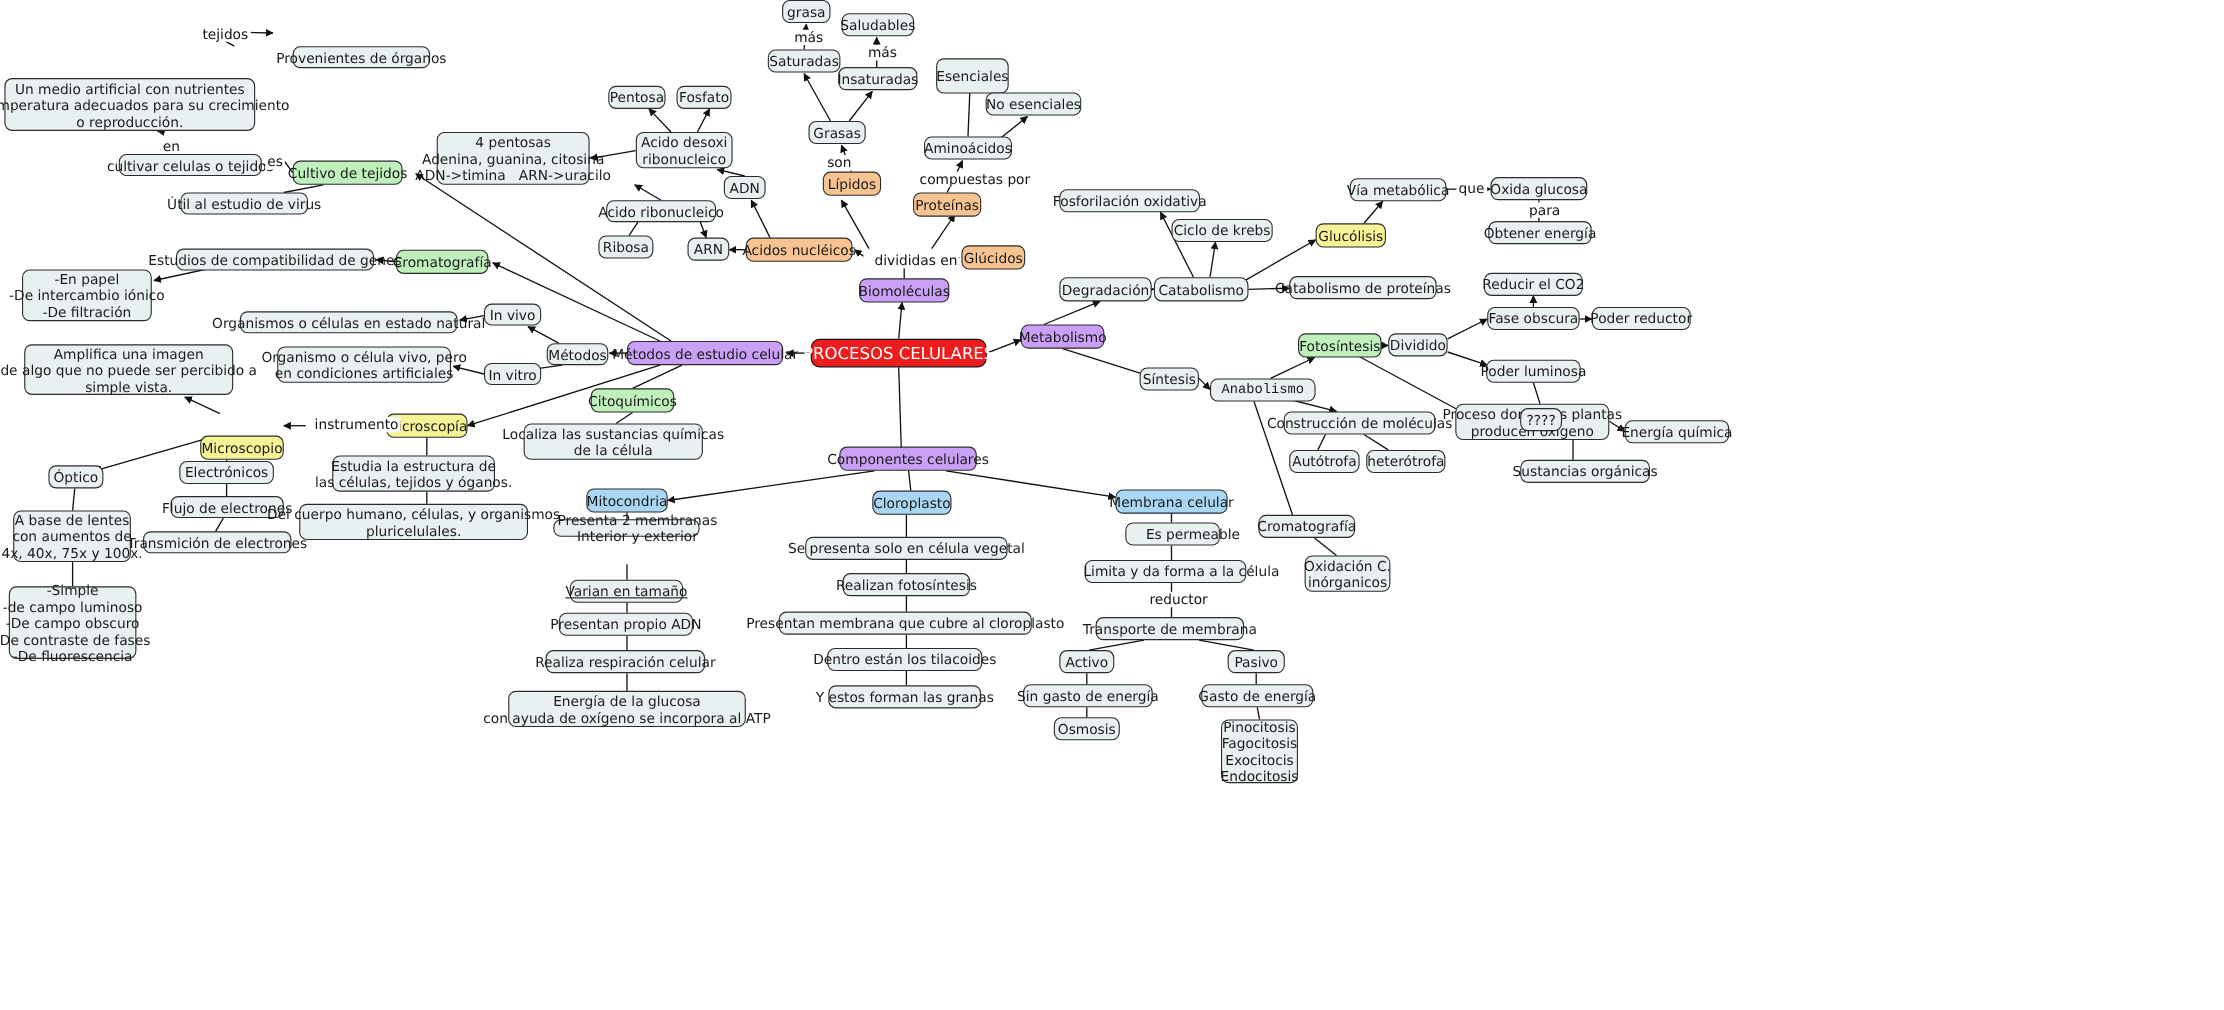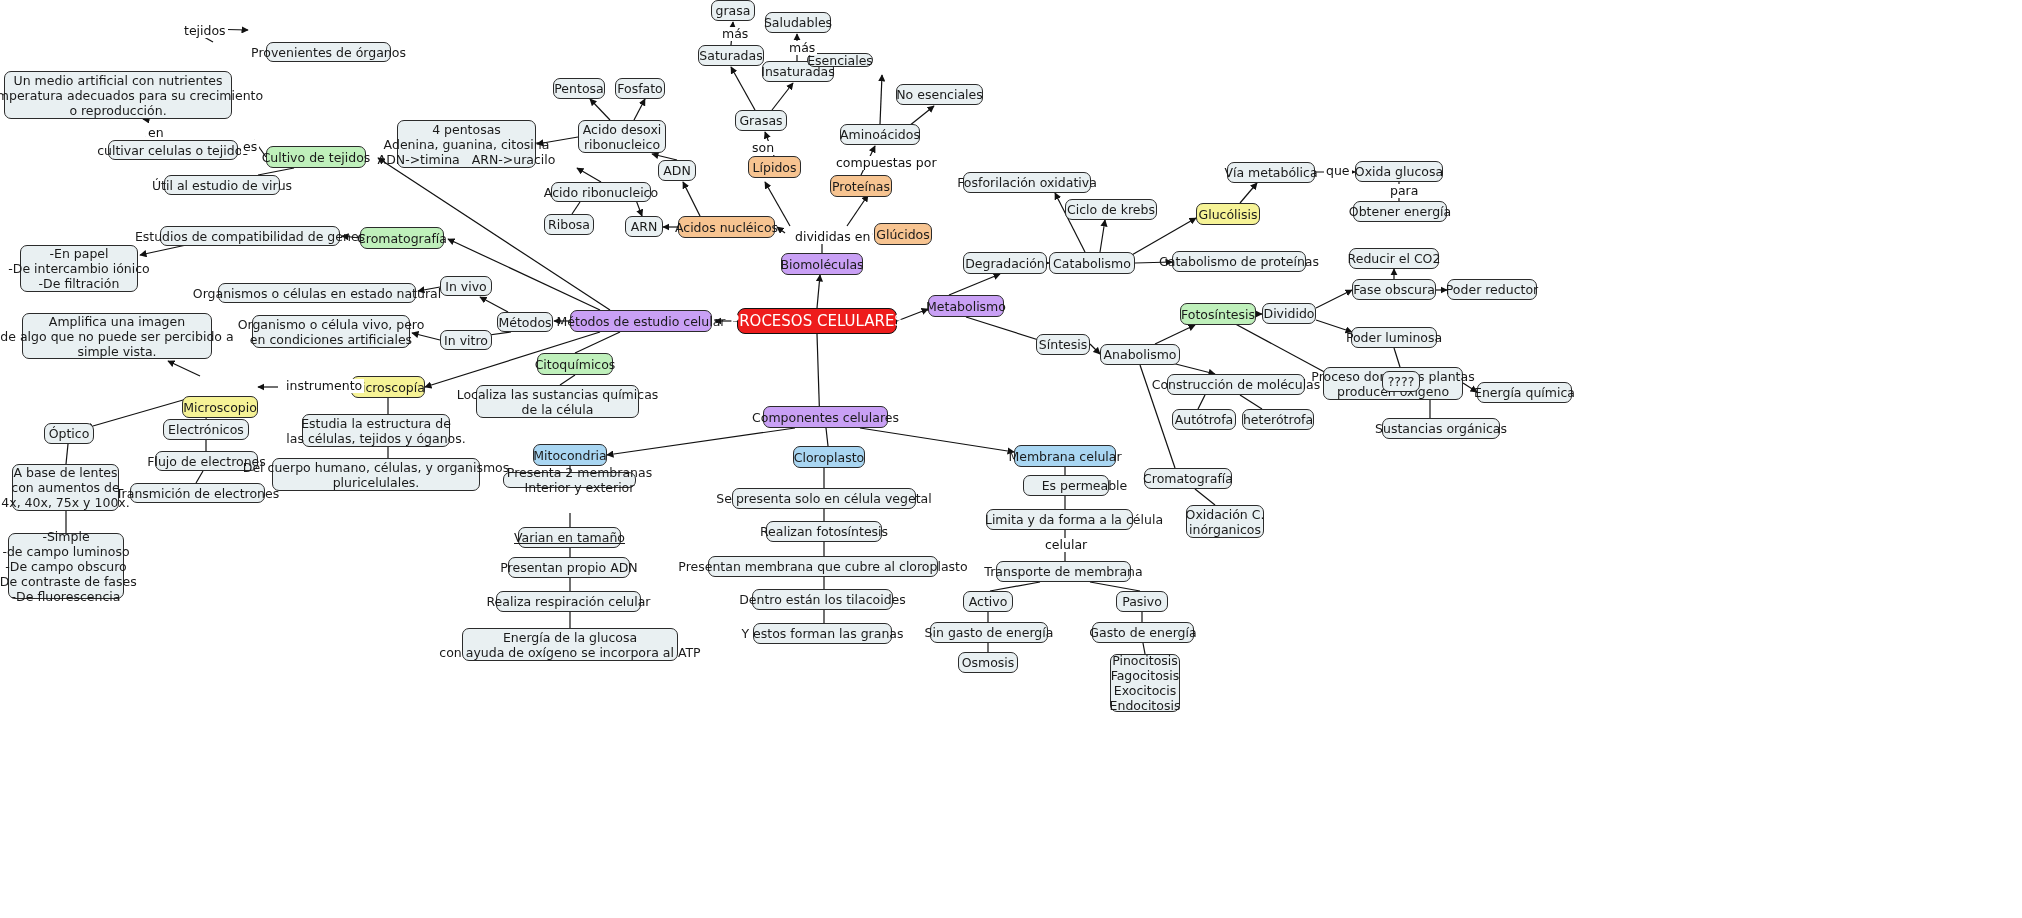--- a/index.html
+++ b/index.html
@@ -216,36 +216,36 @@
       <div class="node plain" style="left: 544px; top: 214px; width: 50px; height: 21px;">Ribosa</div>
       <div class="node plain" style="left: 658px; top: 160px; width: 38px; height: 21px;">ADN</div>
       <div class="node plain" style="left: 625px; top: 216px; width: 38px; height: 21px;">ARN</div>
       <div class="node orange" style="left: 678px; top: 216px; width: 97px; height: 22px;">Acidos nucléicos</div>
       <div class="node plain" style="left: 711px; top: 0px; width: 44px; height: 21px;">grasa</div>
       <div class="node plain" style="left: 765px; top: 12px; width: 66px; height: 21px;">Saludables</div>
       <div class="node plain" style="left: 698px; top: 45px; width: 66px; height: 21px;">Saturadas</div>
       <div class="node plain" style="left: 762px; top: 61px; width: 72px; height: 21px;">Insaturadas</div>
       <div class="node plain" style="left: 735px; top: 110px; width: 52px; height: 21px;">Grasas</div>
       <div class="node orange" style="left: 748px; top: 156px; width: 53px; height: 22px;">Lípidos</div>
-      <div class="node plain" style="left: 807px; top: 53px; width: 66px; height: 14px;">Esenciales</div>
+      <div class="node plain" style="left: 851px; top: 53px; width: 66px; height: 32px;">Esenciales</div>
       <div class="node plain" style="left: 896px; top: 84px; width: 87px; height: 21px;">No esenciales</div>
       <div class="node plain" style="left: 840px; top: 124px; width: 80px; height: 21px;">Aminoácidos</div>
       <div class="node orange" style="left: 830px; top: 175px; width: 62px; height: 22px;">Proteínas</div>
       <div class="node orange" style="left: 874px; top: 223px; width: 58px; height: 22px;">Glúcidos</div>
       <div class="node plain" style="left: 963px; top: 252px; width: 84px; height: 22px;">Degradación</div>
       <div class="node plain" style="left: 1049px; top: 252px; width: 86px; height: 22px;">Catabolismo</div>
       <div class="node plain" style="left: 963px; top: 172px; width: 128px; height: 21px;">Fosforilación oxidativa</div>
       <div class="node plain" style="left: 1065px; top: 199px; width: 92px; height: 21px;">Ciclo de krebs</div>
       <div class="node yellow" style="left: 1196px; top: 203px; width: 64px; height: 22px;">Glucólisis</div>
       <div class="node plain" style="left: 1172px; top: 251px; width: 134px; height: 21px;">Catabolismo de proteínas</div>
       <div class="node plain" style="left: 1227px; top: 162px; width: 88px; height: 21px;">Vía metabólica</div>
       <div class="node plain" style="left: 1355px; top: 161px; width: 88px; height: 21px;">Oxida glucosa</div>
       <div class="node plain" style="left: 1353px; top: 201px; width: 94px; height: 21px;">Obtener energía</div>
       <div class="node plain" style="left: 1036px; top: 334px; width: 54px; height: 21px;">Síntesis</div>
-      <div class="node plain" style="left: 1100px; top: 344px; width: 80px; height: 21px;">Anabolismo</div>
+      <div class="node plain" style="left: 1100px; top: 344px; width: 96px; height: 21px; font-family: Liberation Mono, monospace;">Anabolismo</div>
       <div class="node green" style="left: 1180px; top: 303px; width: 76px; height: 22px;">Fotosíntesis</div>
       <div class="node plain" style="left: 1262px; top: 303px; width: 54px; height: 21px;">Dividido</div>
       <div class="node plain" style="left: 1352px; top: 279px; width: 84px; height: 21px;">Fase obscura</div>
       <div class="node plain" style="left: 1447px; top: 279px; width: 90px; height: 21px;">Poder reductor</div>
       <div class="node plain" style="left: 1349px; top: 248px; width: 90px; height: 21px;">Reducir el CO2</div>
       <div class="node plain" style="left: 1351px; top: 327px; width: 86px; height: 21px;">Poder luminosa</div>
       <div class="node plain" style="left: 1323px; top: 367px; width: 140px; height: 33px;">Proceso donde las plantas
 producen oxígeno</div>
       <div class="node plain" style="left: 1382px; top: 371px; width: 38px; height: 21px;">????</div>
       <div class="node plain" style="left: 1477px; top: 382px; width: 95px; height: 21px;">Energía química</div>
@@ -289,15 +289,15 @@
       <div class="elabel" style="left: 146px; top: 126px;">en</div>
       <div class="elabel" style="left: 241px; top: 140px;">es</div>
       <div class="elabel" style="left: 284px; top: 379px;">instrumento</div>
       <div class="elabel" style="left: 793px; top: 230px;">divididas en</div>
       <div class="elabel" style="left: 750px; top: 141px;">son</div>
       <div class="elabel" style="left: 834px; top: 156px;">compuestas por</div>
       <div class="elabel" style="left: 720px; top: 27px;">más</div>
       <div class="elabel" style="left: 787px; top: 41px;">más</div>
       <div class="elabel" style="left: 1324px; top: 164px;">que</div>
       <div class="elabel" style="left: 1388px; top: 184px;">para</div>
-      <div class="elabel" style="left: 1043px; top: 538px;">celular</div>
+      <div class="elabel" style="left: 1043px; top: 538px;">reductor</div>
     </div>
 </div>
 
 </body></html>

